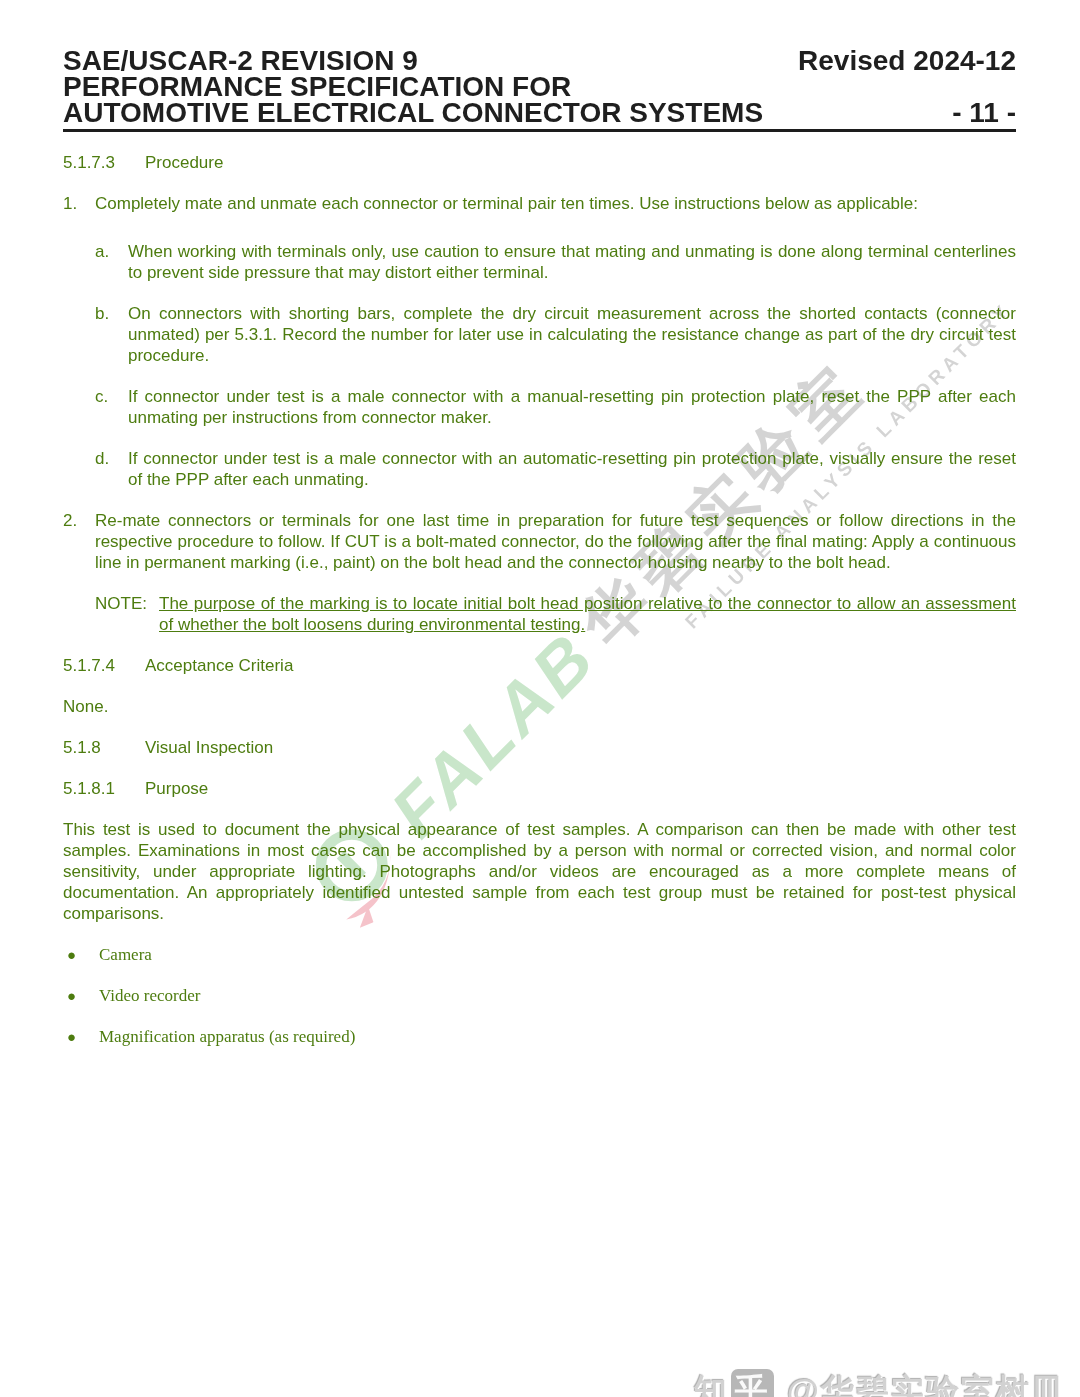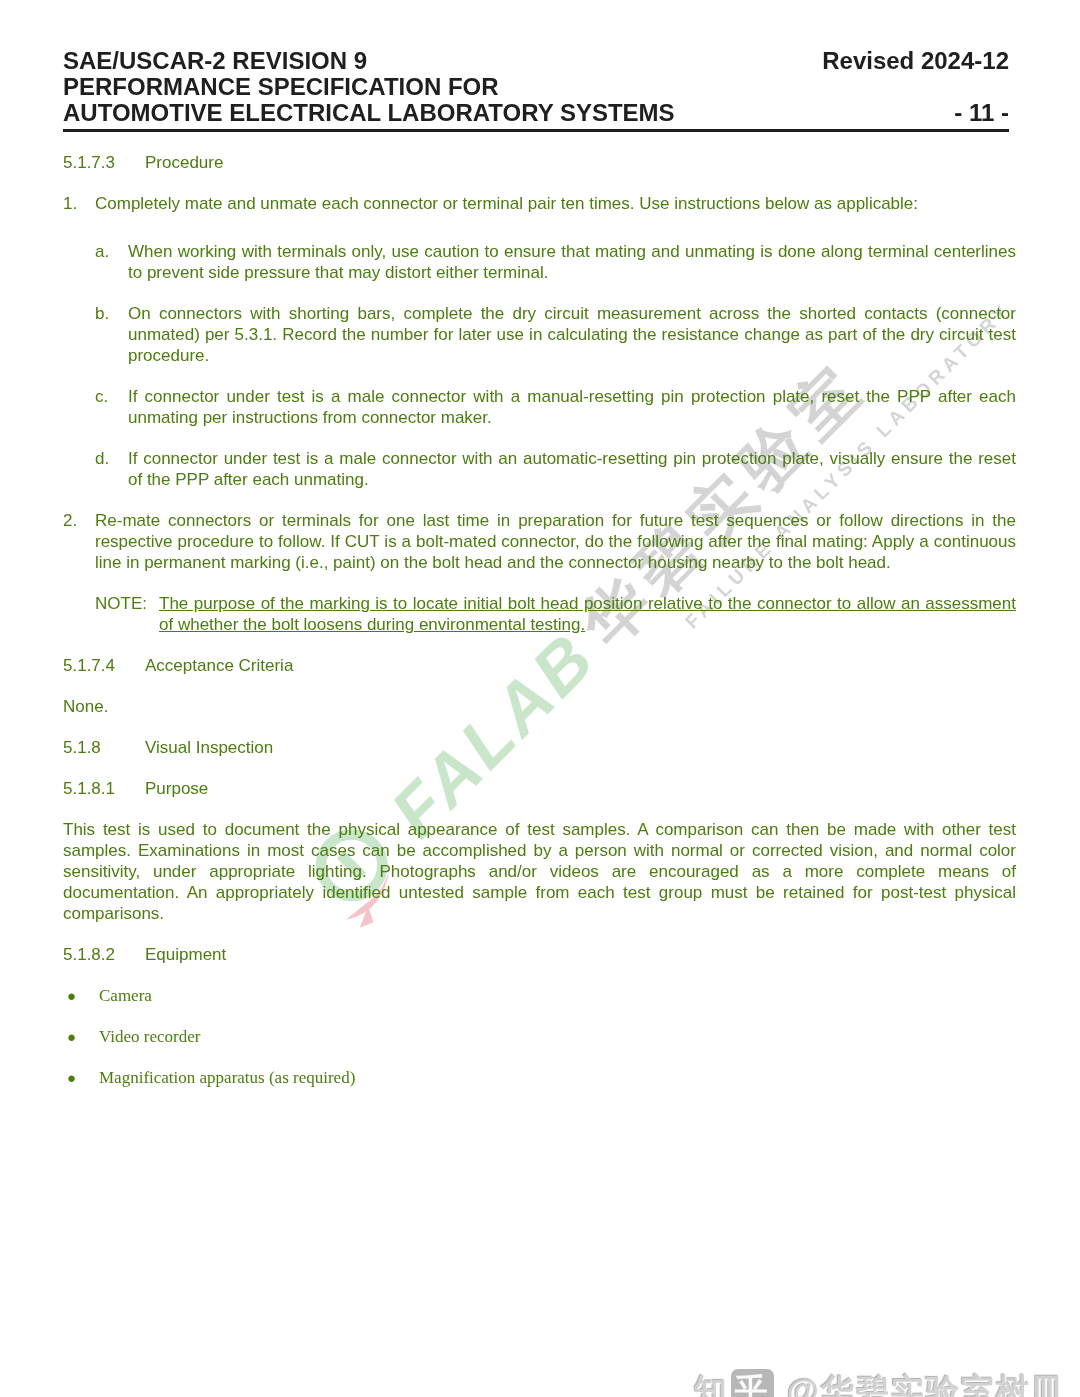--- a/index.html
+++ b/index.html
@@ -3,22 +3,22 @@
 <meta charset="utf-8">
 <style>
   html,body{margin:0;padding:0;background:#e8e8e8;}
   .page{
     position:relative;width:1080px;height:1397px;background:#ffffff;
     font-family:"Liberation Sans", sans-serif;color:#262626;overflow:hidden;
     margin:0 auto;
   }
   
   .doc-header{
-    position:absolute;left:63px;right:71px;top:48px;
-    font-weight:bold;font-size:24px;line-height:26px;color:#1f1f1f;
+    position:absolute;left:63px;right:64px;top:48px;
+    font-weight:bold;font-size:28px;line-height:26px;color:#1f1f1f;
     border-bottom:3px solid #1d1d1d;padding-bottom:3px;z-index:2;
   }
   .hrow{display:flex;justify-content:space-between;align-items:baseline;}
   
   .doc-body{
     position:absolute;left:63px;right:64px;top:152px;z-index:2;
     font-size:17px;line-height:21px;color:#4d7c0f;
   }
   .block{margin-bottom:20px;}
   .heading{display:flex;}
@@ -89,21 +89,21 @@
 
   <header class="doc-header">
     <div class="hrow">
       <span>SAE/USCAR-2 REVISION 9</span>
       <span>Revised 2024-12</span>
     </div>
     <div class="hrow">
       <span>PERFORMANCE SPECIFICATION FOR</span>
     </div>
     <div class="hrow">
-      <span>AUTOMOTIVE ELECTRICAL LABORATORY SYSTEMS</span>
+      <span>AUTOMOTIVE ELECTRICAL CONNECTOR SYSTEMS</span>
       <span>- 11 -</span>
     </div>
   </header>
 
   <main class="doc-body">
 
     <div class="heading block">
       <span class="hnum">5.1.7.3</span>
       <span>Procedure</span>
     </div>
@@ -155,24 +155,20 @@
       <span>Visual Inspection</span>
     </div>
 
     <div class="heading block">
       <span class="hnum">5.1.8.1</span>
       <span>Purpose</span>
     </div>
 
     <p class="para block">This test is used to document the physical appearance of test samples. A comparison can then be made with other test samples. Examinations in most cases can be accomplished by a person with normal or corrected vision, and normal color sensitivity, under appropriate lighting. Photographs and/or videos are encouraged as a more complete means of documentation. An appropriately identified untested sample from each test group must be retained for post-test physical comparisons.</p>
 
-    <div class="heading block">
-      <span class="hnum">5.1.8.2</span>
-      <span>Equipment</span>
-    </div>
 
     <div class="bullet block">
       <span class="dot">●</span>
       <p>Camera</p>
     </div>
 
     <div class="bullet block">
       <span class="dot">●</span>
       <p>Video recorder</p>
     </div>

